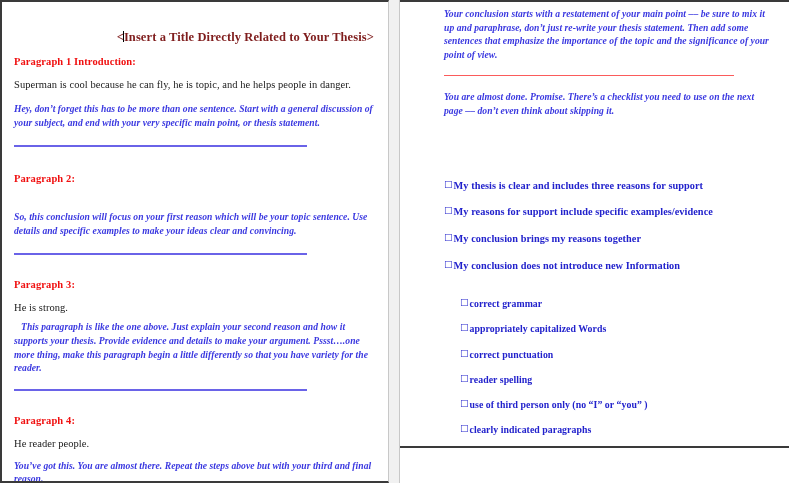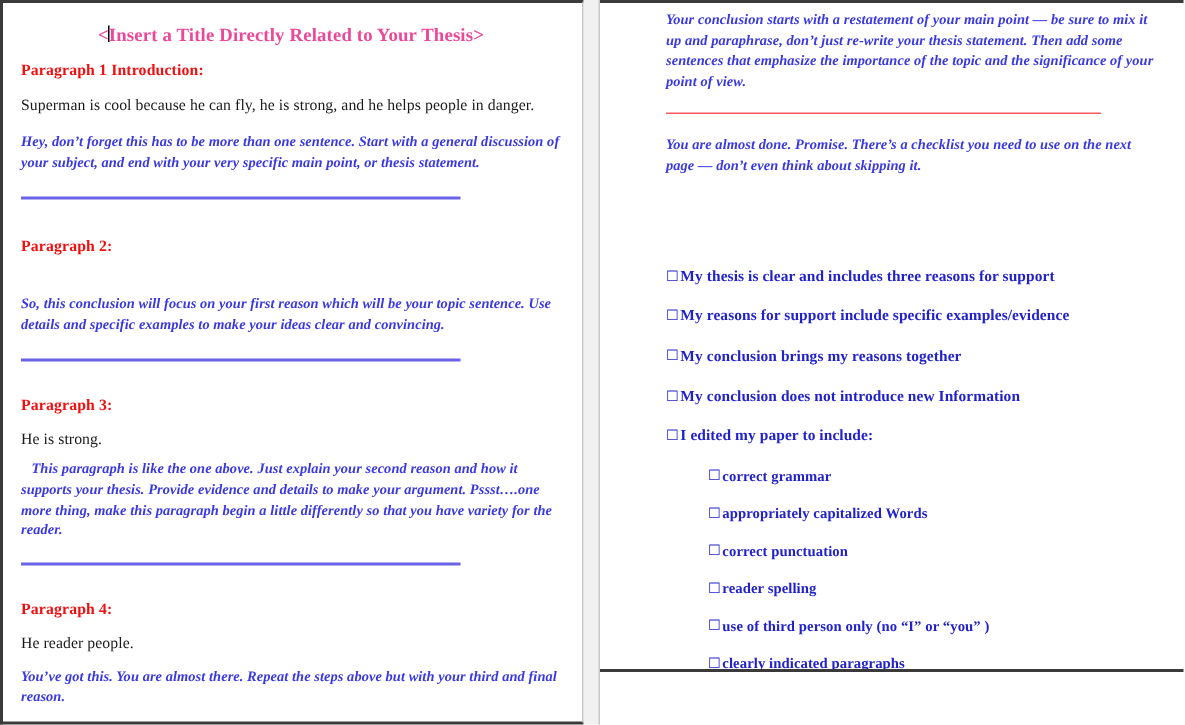--- a/index.html
+++ b/index.html
@@ -49,26 +49,26 @@
   .page-right {
     width: 389px;
     height: 448px;
     border-top: 2px solid #3a3a3a;
     border-bottom: 2px solid #3a3a3a;
     padding: 5px 14px 0 44px;
   }
 
   
   .doc-title {
-    text-align: center;
+    text-align: right;
     font-weight: bold;
     font-size: 12.5px;
-    color: #ec4899;
+    color: #7f1d1d;
     letter-spacing: 0.1px;
-    margin: 2px 0 0 0;
+    margin: 16px 0 0 0;
     position: relative;
   }
   .caret {
     display: inline-block;
     width: 1px;
     height: 11px;
     background: #000;
     vertical-align: -1px;
     margin: 0 -0.5px;
   }
@@ -136,21 +136,21 @@
   .check-item {
     color: #2222cc;
     font-weight: bold;
     font-size: 10.3px;
     margin: 0;
     letter-spacing: 0.05px;
     line-height: 1.38;
     display: block;
   }
   .check-item.sub {
-    margin-left: 28px;
+    margin-left: 16px;
     font-size: 9.8px;
   }
   .box {
     font-family: "DejaVu Sans", sans-serif;
     font-weight: normal;
     font-size: 9.5px;
     display: inline-block;
     margin-right: 1px;
     vertical-align: 0.5px;
   }
@@ -161,21 +161,21 @@
 <div class="doc-spread">
 
   <div class="page page-left">
 
     <div class="doc-title"><span>&lt;</span><span class="caret"></span><span>Insert a Title Directly Related to Your Thesis&gt;</span></div>
 
     <div class="sp-11"></div>
 
     <p class="head-red">Paragraph 1 Introduction:</p>
     <div class="sp-12"></div>
-    <p class="body-black">Superman is cool because he can fly, he is strong, and he helps people in danger.</p>
+    <p class="body-black">Superman is cool because he can fly, he is topic, and he helps people in danger.</p>
     <div class="sp-12"></div>
     <p class="hint-blue"> Hey, don’t forget this has to be more than one sentence. Start with a general discussion of your subject, and end with your very specific main point, or thesis statement.</p>
     <div class="sp-16"></div>
     <hr class="rule-blue">
 
     <div class="sp-26"></div>
 
     <p class="head-red">Paragraph 2:</p>
     <div class="sp-14"></div>
     <div class="sp-12"></div>
@@ -221,21 +221,20 @@
     <div class="sp-30"></div>
 
     <span class="check-item"><span class="box">☐</span><span>My thesis is clear and includes three reasons for support</span></span>
     <div class="sp-12"></div>
     <span class="check-item"><span class="box">☐</span><span>My reasons for support include specific examples/evidence</span></span>
     <div class="sp-12"></div>
     <span class="check-item"><span class="box">☐</span><span>My conclusion brings my reasons together</span></span>
     <div class="sp-12"></div>
     <span class="check-item"><span class="box">☐</span><span>My conclusion does not introduce new Information</span></span>
     <div class="sp-12"></div>
-    <span class="check-item"><span class="box">☐</span><span>I edited my paper to include:</span></span>
 
     <div class="sp-12"></div>
 
     <span class="check-item sub"><span class="box">☐</span><span>correct grammar</span></span>
     <div class="sp-11"></div>
     <span class="check-item sub"><span class="box">☐</span><span>appropriately capitalized Words</span></span>
     <div class="sp-11"></div>
     <span class="check-item sub"><span class="box">☐</span><span>correct punctuation</span></span>
     <div class="sp-11"></div>
     <span class="check-item sub"><span class="box">☐</span><span>reader spelling</span></span>

